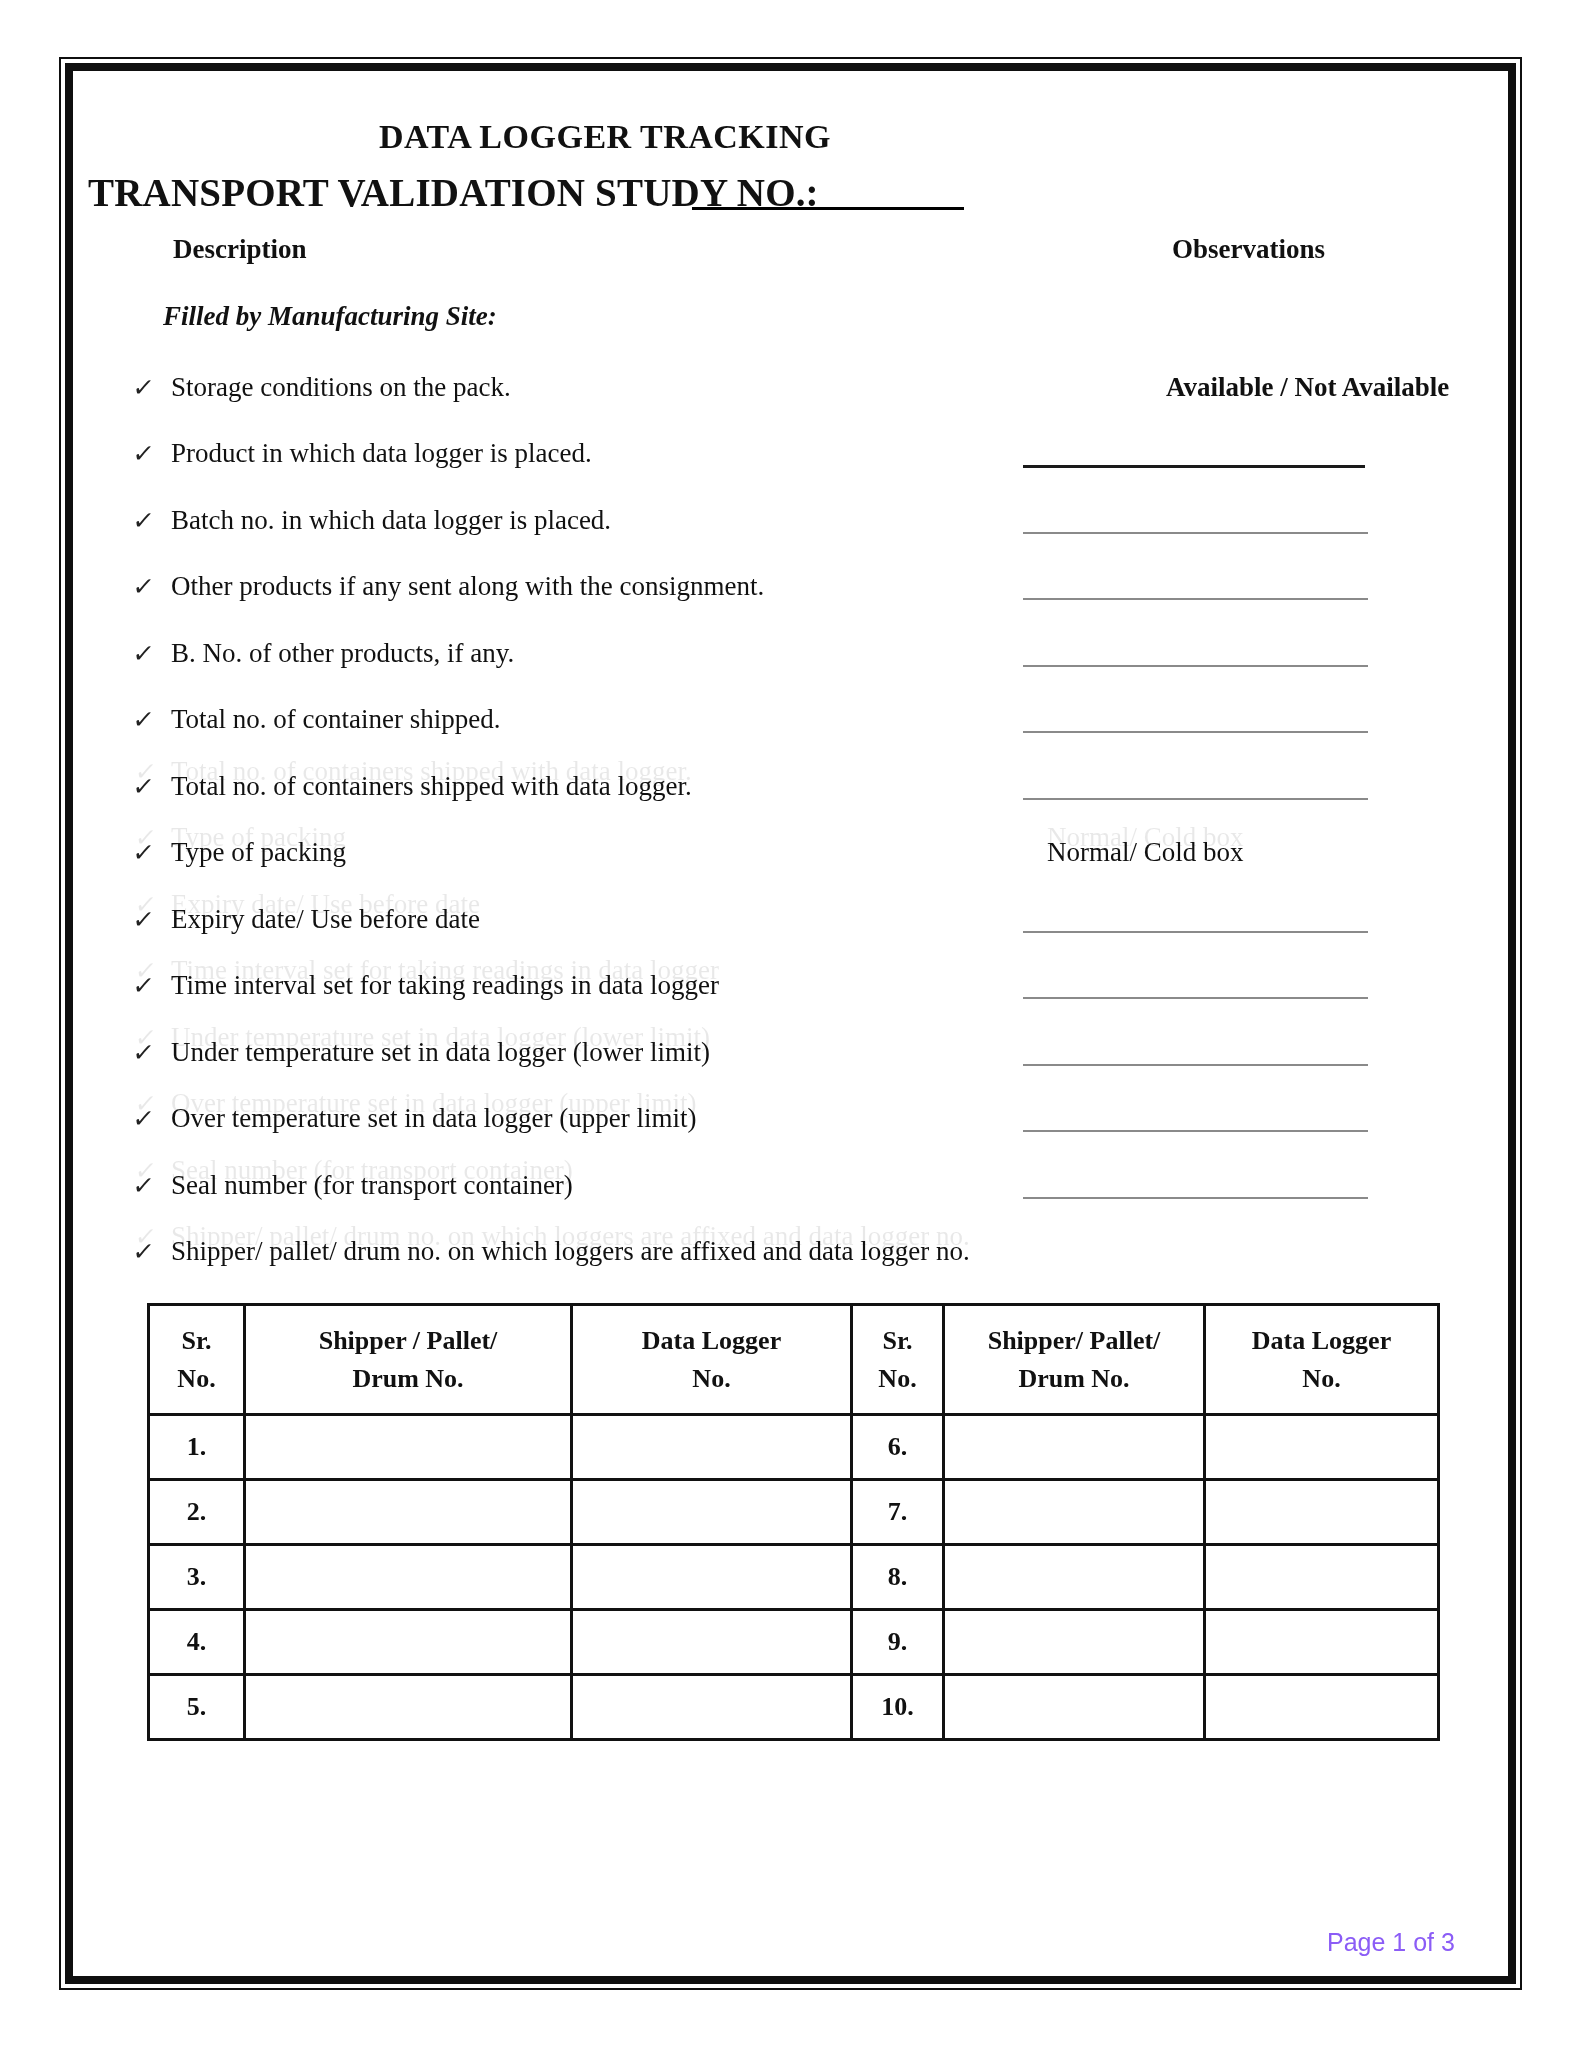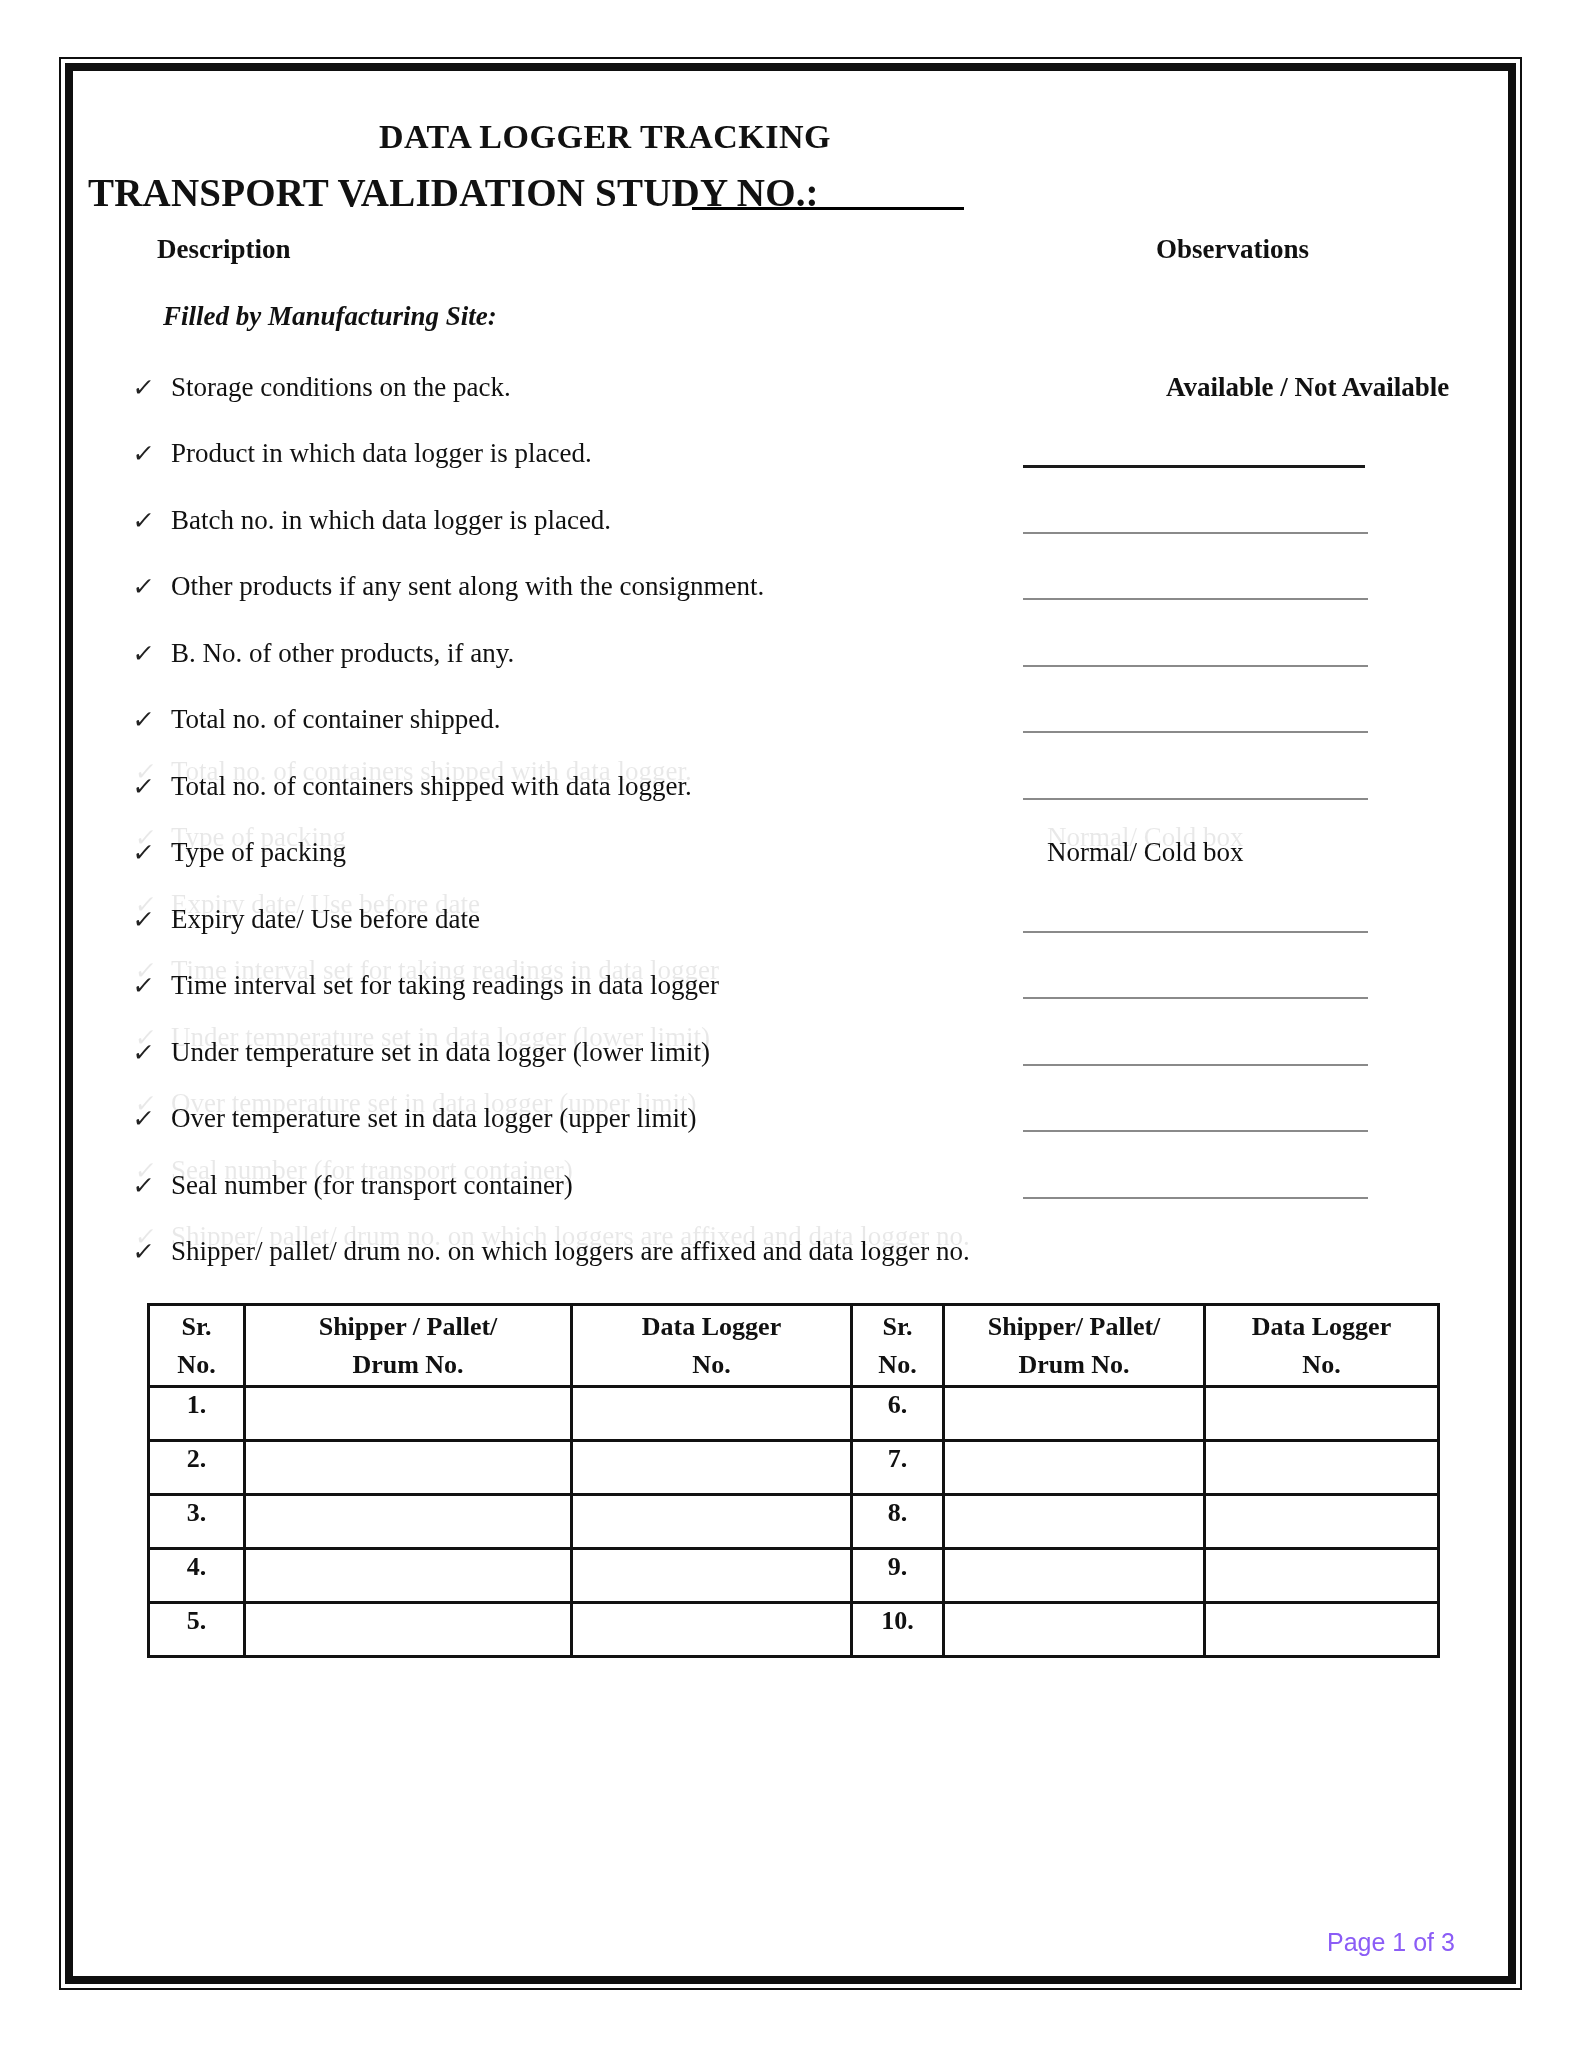--- a/index.html
+++ b/index.html
@@ -15,40 +15,40 @@
   .frame-inner{
     width:100%;height:100%;box-sizing:border-box;border:8px solid #0f0f0f;
   }
   .abs{position:absolute;}
   .doc-title{
     left:0;top:118px;width:1210px;text-align:center;
     font-size:34px;font-weight:bold;letter-spacing:.5px;
   }
   .study-row{left:88px;top:170px;font-size:39px;font-weight:bold;letter-spacing:.2px;}
   .study-line{left:692px;top:182px;width:272px;height:25px;border-bottom:3px solid #000;}
-  .col-head{font-size:27px;font-weight:bold;}
+  .col-head{font-size:27px;font-weight:bold;margin-left:16px;}
   .desc-head{left:157px;top:234px;}
   .obs-head{left:1156px;top:234px;text-align:right;}
   .section-head{left:163px;top:301px;font-size:27px;font-weight:bold;font-style:italic;}
   .item{left:133px;font-size:27px;white-space:nowrap;}
   .check{
     display:inline-block;width:38px;font-size:25px;color:#222;
     font-family:"DejaVu Sans", sans-serif;transform:skewX(-8deg);
   }
   .obs-text{left:1047px;font-size:27px;white-space:nowrap;}
   .obs-text.bold{left:1166px;font-weight:bold;}
   .obs-line{left:1023px;width:345px;height:0;border-bottom:2px solid #8a8a8a;}
   .obs-line.dark{width:342px;border-bottom:3px solid #1a1a1a;}
   .g{text-shadow:0 -15px 0 rgba(0,0,0,0.09);}
   table.logger{
     position:absolute;left:147px;top:1303px;width:1290px;
     border-collapse:collapse;table-layout:fixed;
   }
   table.logger th, table.logger td{
-    border:3px solid #111;padding:2px;box-sizing:border-box;
+    border:3px solid #111;padding:16px;box-sizing:border-box;
   }
   table.logger th{height:82px;font-size:26px;font-weight:bold;text-align:center;line-height:1.45;}
   table.logger td{height:54px;font-size:26px;vertical-align:top;text-align:center;}
   td.sr{font-weight:bold;padding-top:2px;}
   .w0{width:96px}.w1{width:327px}.w2{width:280px}.w3{width:92px}.w4{width:261px}.w5{width:234px}
   .footer{
     left:1327px;top:1928px;font-family:"Liberation Sans", sans-serif;
     font-size:25px;color:#8b5cf6;
   }
 </style>

